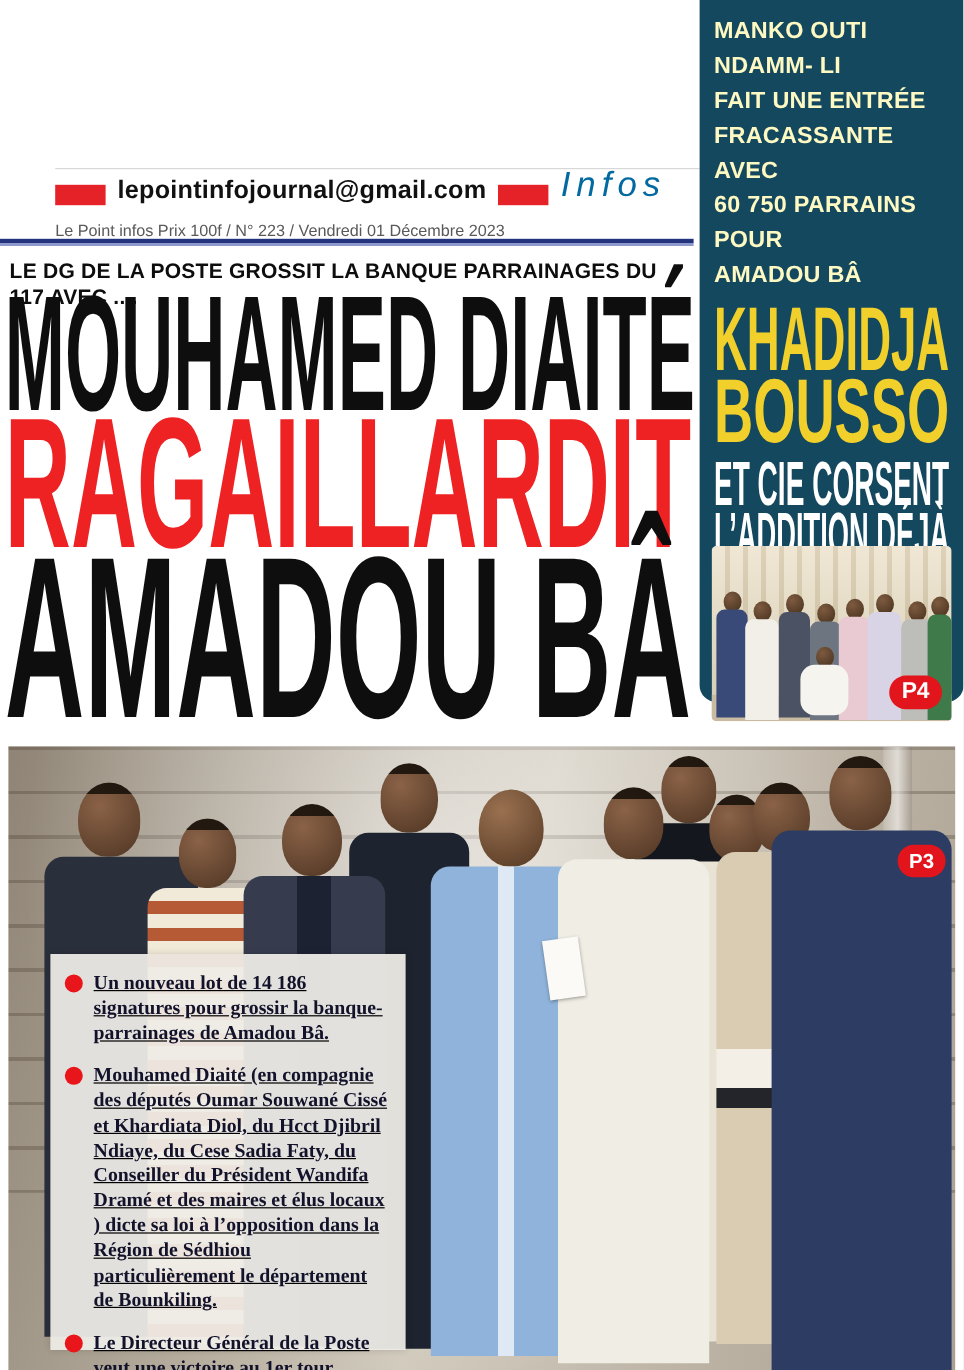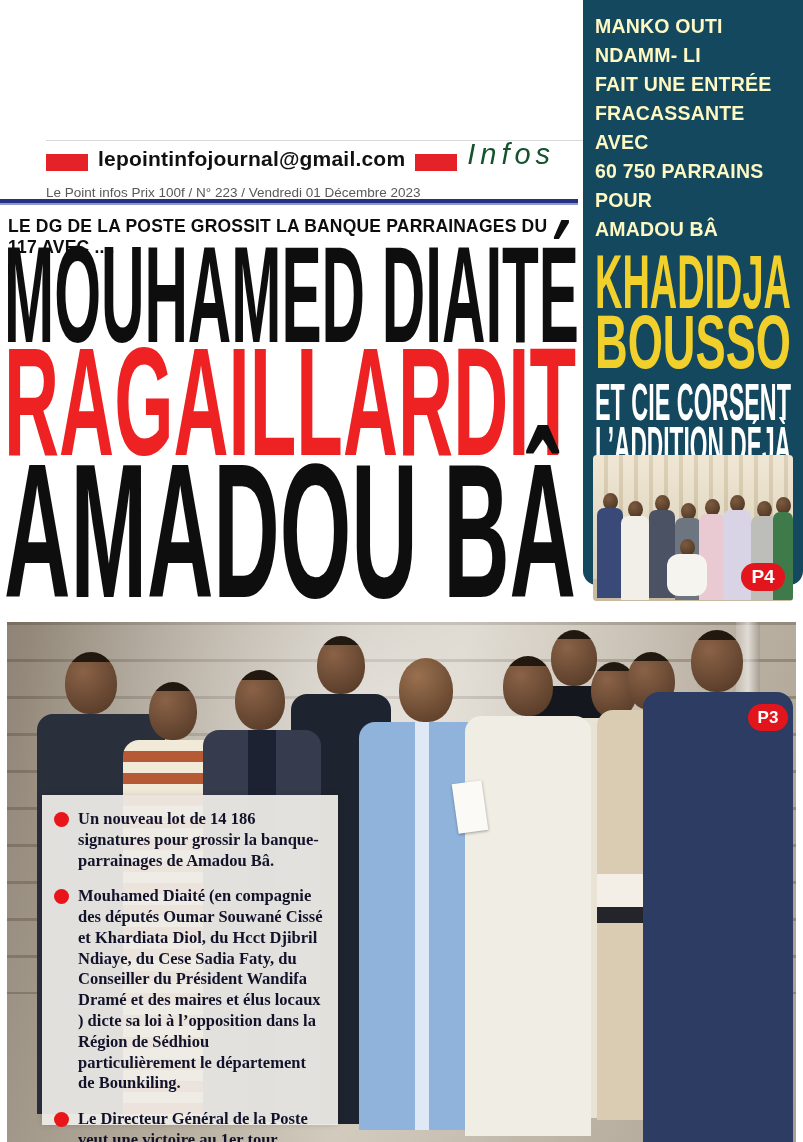--- a/index.html
+++ b/index.html
@@ -16,21 +16,21 @@
   .logo{position:absolute;left:0;top:0;width:583px;height:155px;}
   .logo-le{position:absolute;left:46px;top:47px;}
   .logo-p{position:absolute;left:126px;top:14px;}
   .logo-ring{position:absolute;left:259px;top:37px;width:18px;height:18px;
              border:15px solid #e52228;border-radius:50%;background:#fff;}
   .logo-oint{position:absolute;left:305px;top:85px;}
   .email-row{position:absolute;left:46px;top:140px;width:537px;height:30px;
              display:flex;align-items:flex-end;border-top:1px solid #d8d8d8;}
   .red-block{width:42px;height:17px;background:#e52228;flex:0 0 auto;}
   .email-text{font-weight:bold;font-size:21px;color:#111;margin:0 10px;letter-spacing:0.2px;}
-  .infos-text{font-style:italic;font-size:29px;color:#14532d;letter-spacing:5px;margin-left:10px;font-weight:500;}
+  .infos-text{font-style:italic;font-size:29px;color:#0369a1;letter-spacing:5px;margin-left:10px;font-weight:500;}
   .issue-line{position:absolute;left:46px;top:185px;font-size:13.5px;color:#595959;}
   .blue-rule{position:absolute;left:0;top:199px;width:578px;height:6px;
              background:linear-gradient(180deg,#24337d 0 60%,#8d99cc 60% 100%);}
 
   
   .kicker{position:absolute;left:8px;top:216px;width:570px;font-size:17.5px;font-weight:bold;color:#0d0d0d;letter-spacing:0.2px;}
   .hl{position:absolute;left:4px;}
   .hl1{top:243px;}
   .hl2{top:344px;}
   .hl3{top:459px;}
@@ -82,21 +82,21 @@
          transform:rotate(-8deg);box-shadow:0 1px 3px rgba(0,0,0,.35);z-index:4;}
   .chair{position:absolute;left:-26px;bottom:-34px;width:180px;height:170px;background:#1d2026;
          border-radius:40% 45% 30% 30%;transform:rotate(8deg);z-index:3;}
   .chair2{position:absolute;left:120px;bottom:-40px;width:120px;height:90px;background:#23262d;
          border-radius:45%;z-index:3;}
 
   
   .callout{position:absolute;left:35px;top:173px;width:296px;height:330px;z-index:5;
            background:rgba(238,236,231,.94);box-sizing:border-box;padding:14px 14px 10px 12px;
            display:flex;flex-direction:column;gap:15px;box-shadow:0 0 6px rgba(0,0,0,.15);}
-  .callout-item{display:flex;gap:9px;}
+  .callout-item{display:flex;gap:9px;text-decoration:underline;}
   .bullet-dot{flex:0 0 auto;width:15px;height:15px;border-radius:50%;background:#e8151b;margin-top:3px;}
   .callout-text{font-family:"Liberation Serif",serif;font-weight:bold;font-size:16.5px;
                 line-height:1.26;color:#12122a;}
 </style>
 </head>
 <body>
 
 <div class="page">
 
   <div class="masthead">

